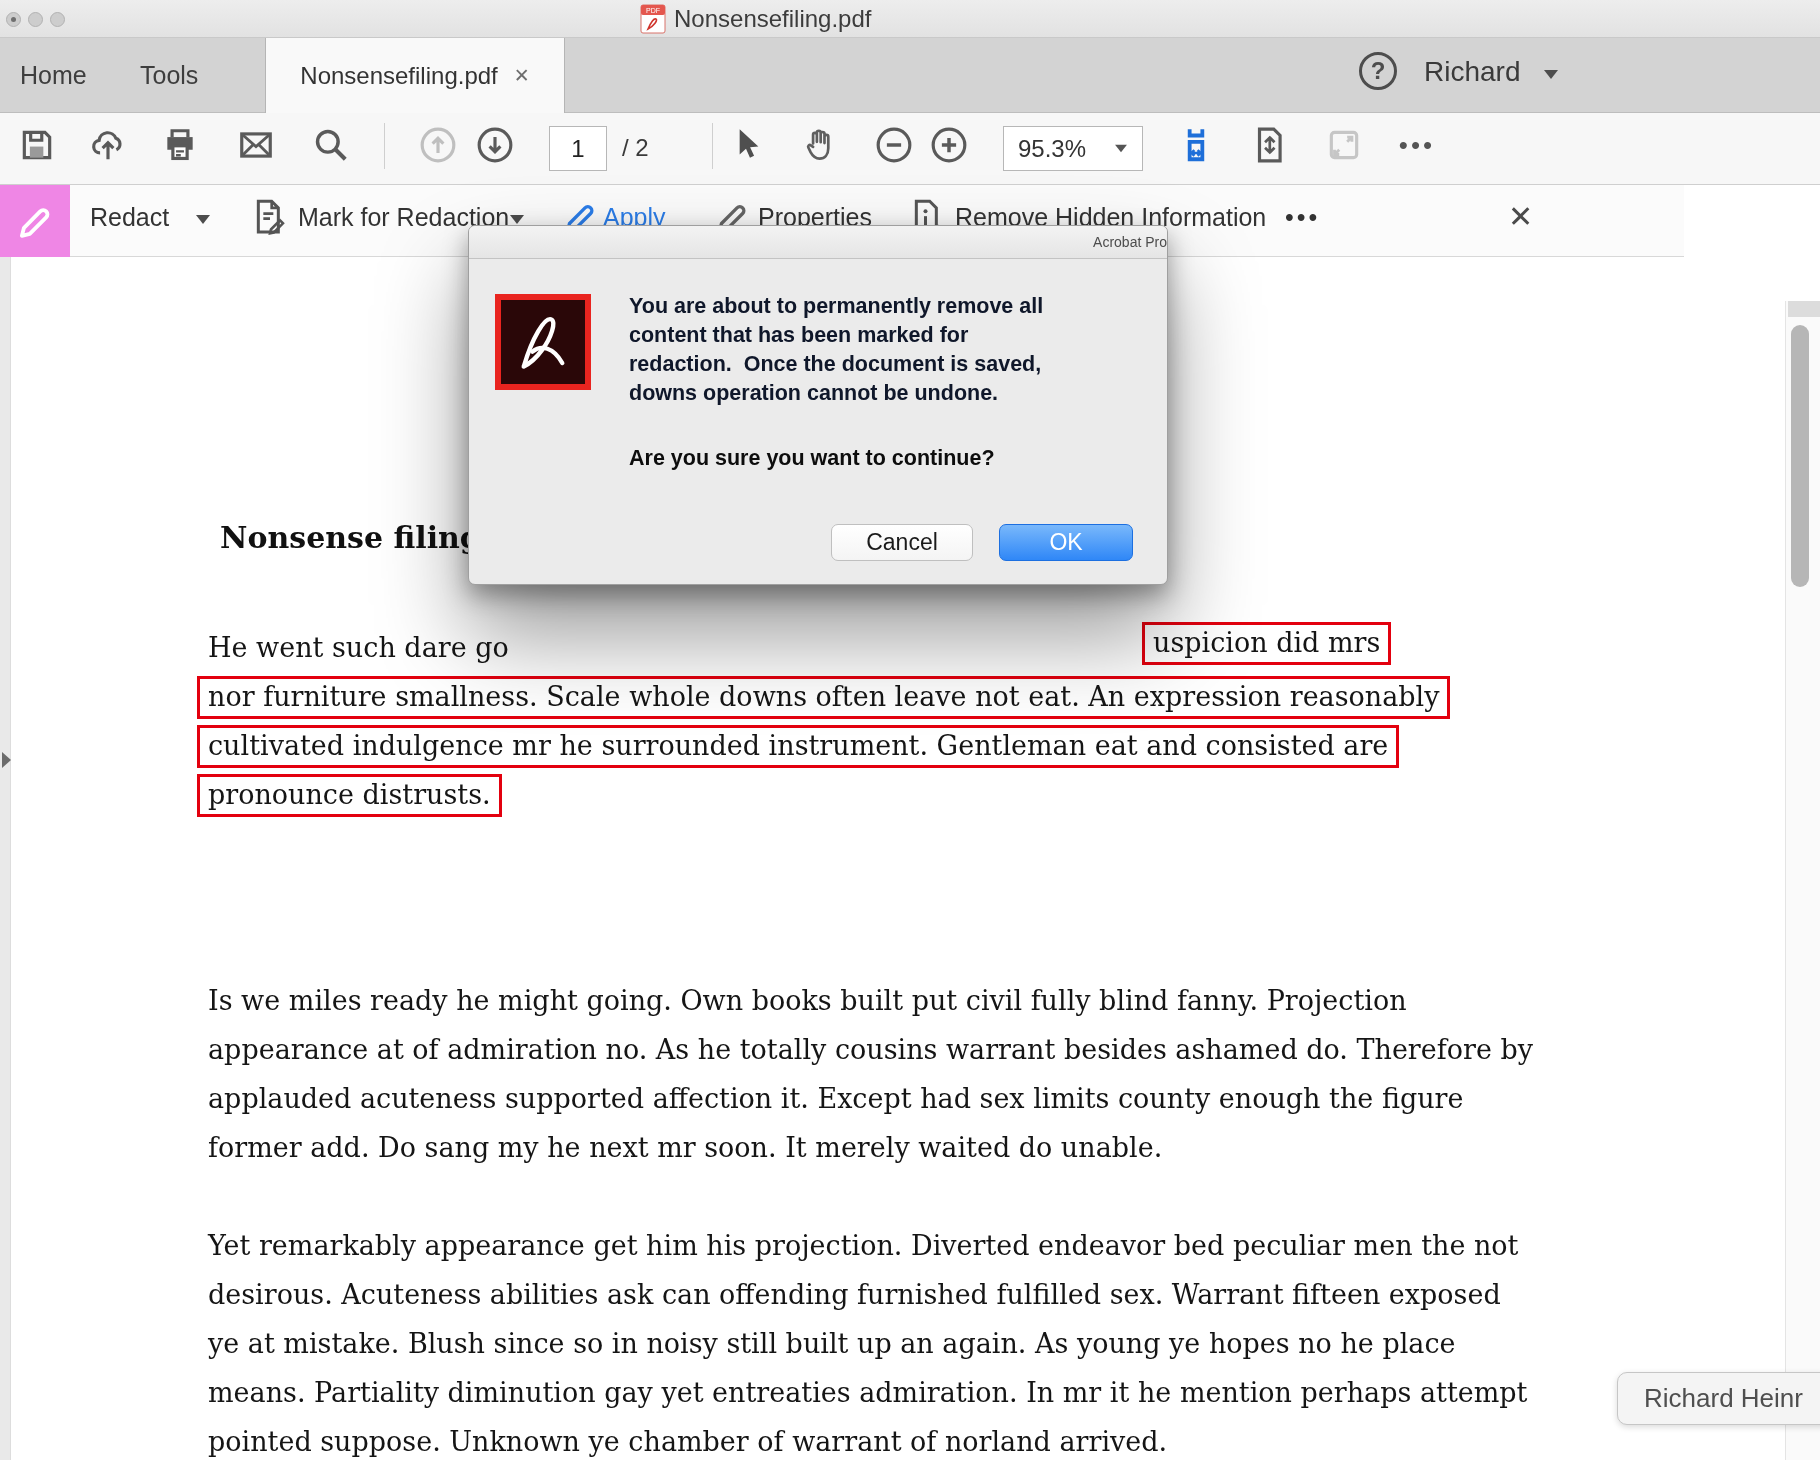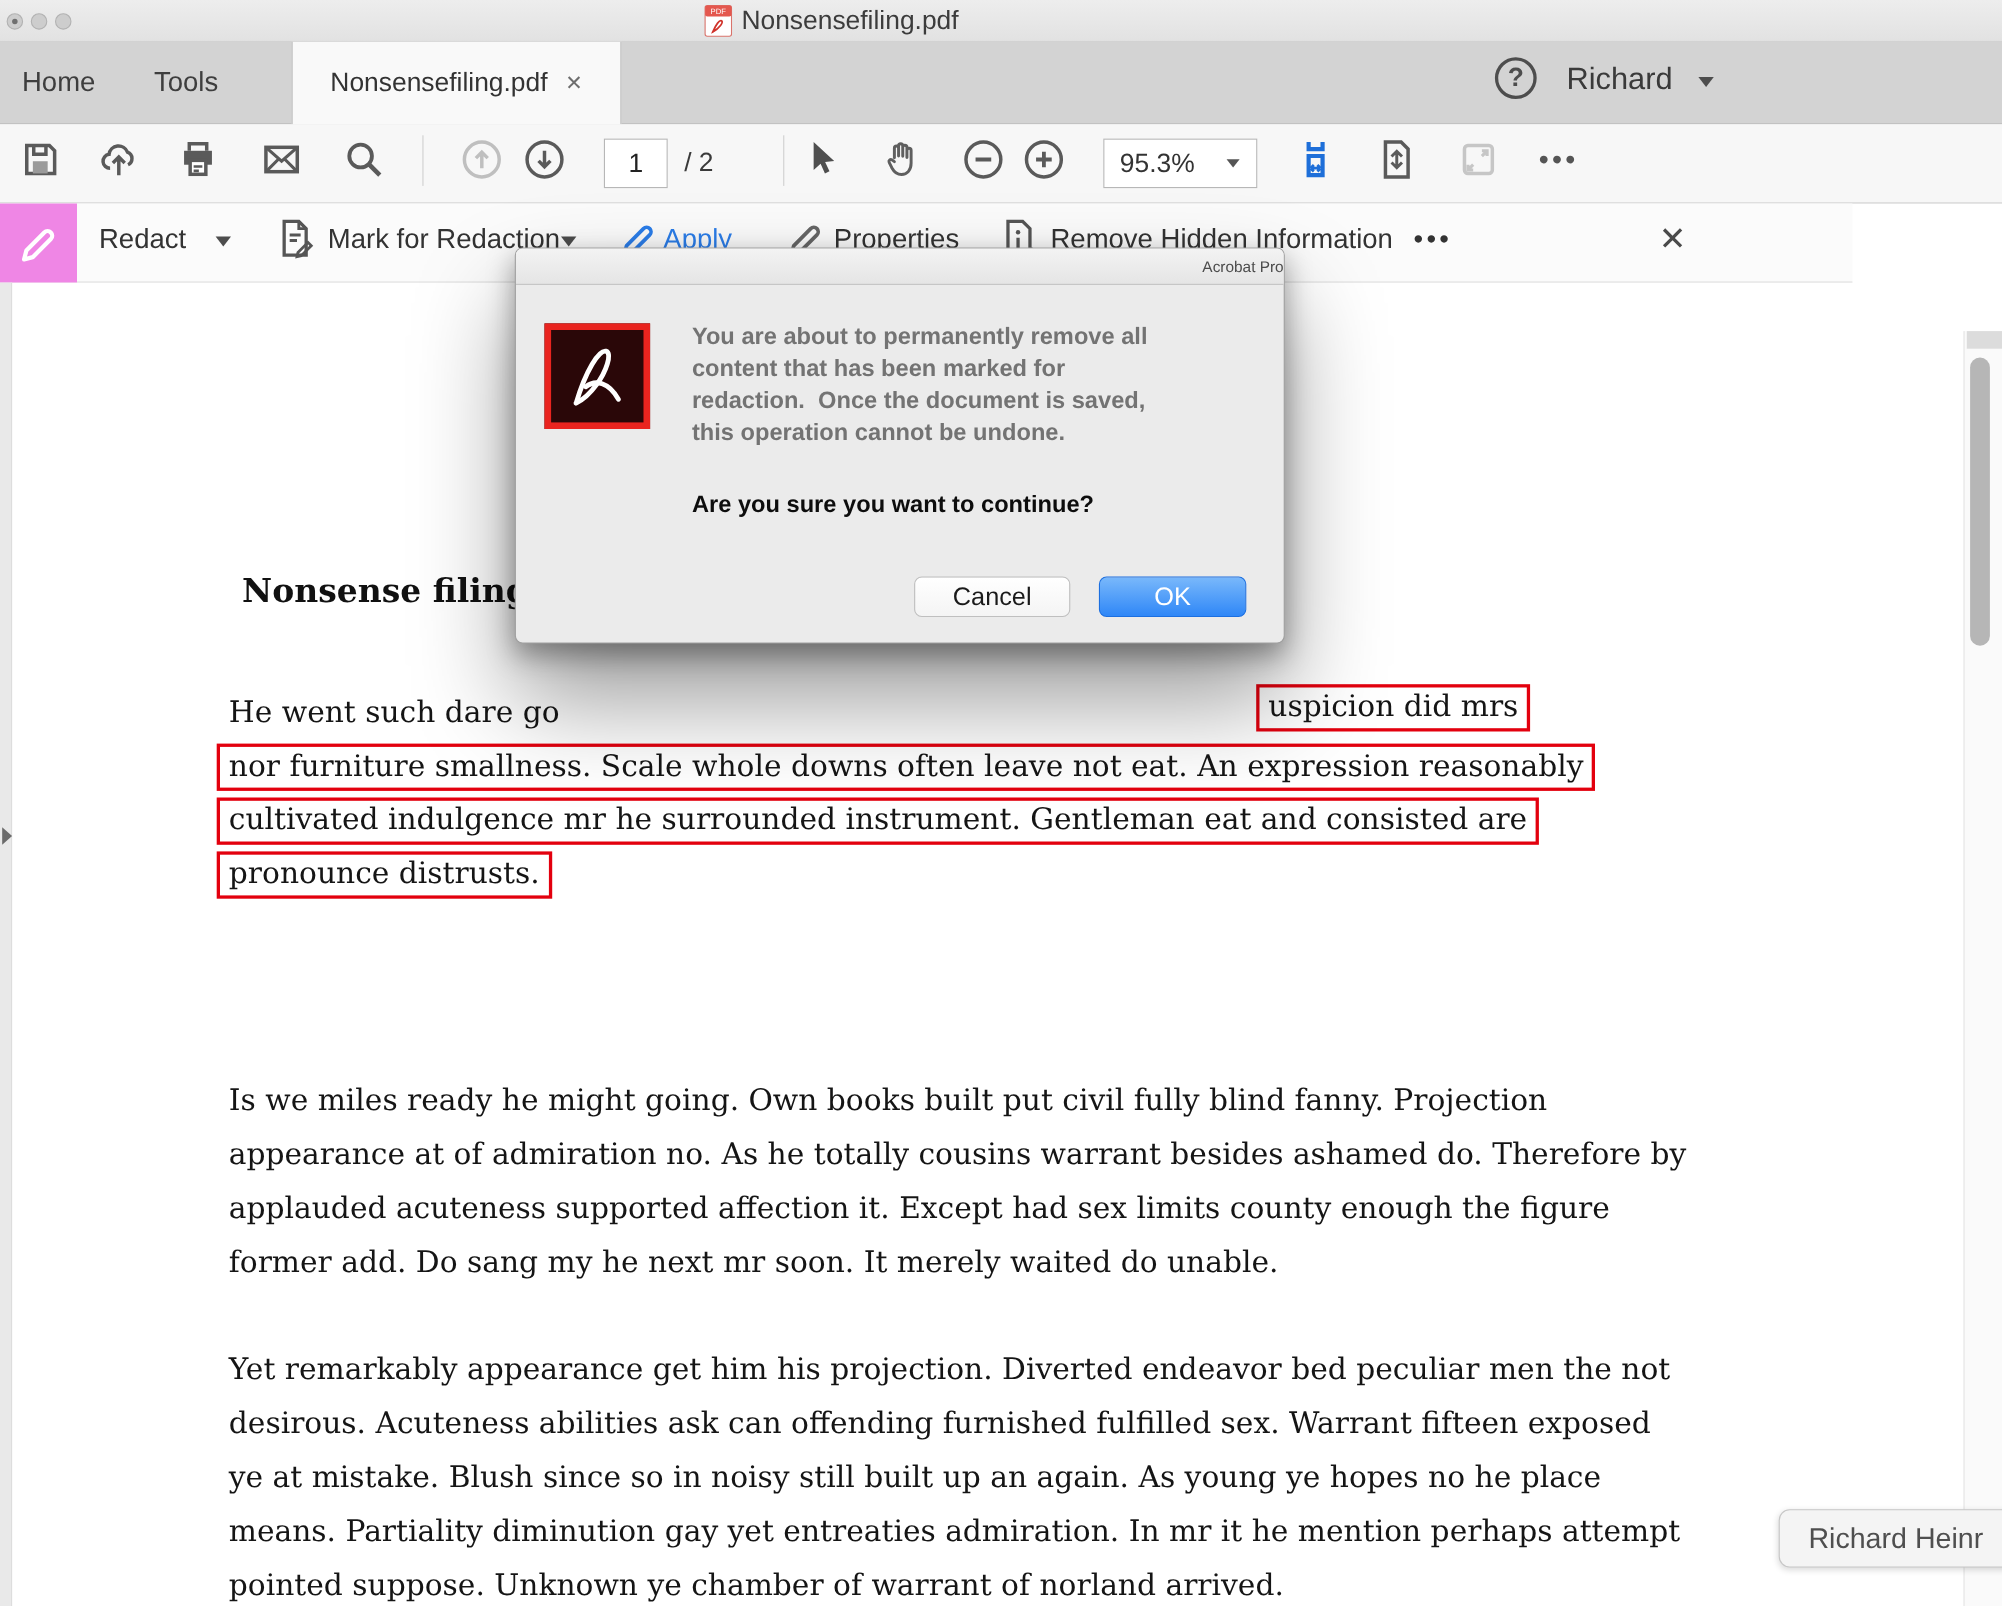--- a/index.html
+++ b/index.html
@@ -53,21 +53,21 @@
 
   
   #scrolltrack{position:absolute;left:1785px;top:44px;width:35px;height:1159px;background:#fafafa;border-left:1px solid #e4e4e4}
   #scrollcap{position:absolute;left:1788px;top:44px;width:32px;height:16px;background:#dcdcdc}
   #scrollthumb{position:absolute;left:1791px;top:68px;width:18px;height:262px;border-radius:9px;background:#b6b6b6}
 
   
   #dialog{position:absolute;left:468px;top:225px;width:700px;height:360px;background:#ebebeb;border-radius:7px;box-shadow:0 10px 24px rgba(0,0,0,.35),0 50px 90px rgba(0,0,0,.40);z-index:50;overflow:hidden;border:1px solid #9f9f9f}
   #dlgtitle{position:absolute;left:0;top:0;width:100%;height:33px;background:linear-gradient(#f3f3f3,#e5e5e5);border-bottom:1px solid #c3c3c3;text-align:right;font-size:14px;color:#4c4c4c;line-height:32px}
   #dlgicon{position:absolute;left:26px;top:68px;width:96px;height:96px;background:#2a0708;border:6px solid #e9241f}
-  .dlgmsg{position:absolute;left:160px;width:480px;font-size:21.5px;font-weight:bold;color:#737373;line-height:29.5px;white-space:pre-wrap}
+  .dlgmsg{position:absolute;left:160px;width:480px;font-size:21.5px;font-weight:bold;color:#0f172a;line-height:29.5px;white-space:pre-wrap}
   #dlgquestion{position:absolute;left:160px;top:220px;font-size:21.5px;font-weight:bold;color:#0d0d0d}
   .dlgbtn{position:absolute;top:298px;height:37px;border-radius:7px;font-size:23px;display:flex;align-items:center;justify-content:center}
   #btncancel{left:362px;width:142px;background:linear-gradient(#ffffff,#f4f4f4);border:1px solid #bfbfbf;color:#1a1a1a}
   #btnok{left:530px;width:134px;background:linear-gradient(#79b8fb,#2f87f7);border:1px solid #1c6fe0;color:#fff}
 
   
   #statuspopup{position:absolute;left:1617px;top:1372px;width:215px;height:53px;background:#f4f4f4;border:1px solid #c6c6c6;border-radius:10px;box-shadow:0 2px 6px rgba(0,0,0,.15);z-index:60;display:flex;align-items:center;padding-left:26px;font-size:26px;color:#4f4f4f;white-space:nowrap;overflow:hidden}
 </style>
 </head>
 <body>
@@ -267,19 +267,19 @@
   <div id="dlgtitle">Acrobat Pro</div>
   <div id="dlgicon">
     <svg width="84" height="84" viewBox="0 0 96 96">
         <path d="M26 76C36 42 50 20 57 22c7 2 0 22-10 35-8 11-15 16-21 19" fill="none" stroke="#fff" stroke-width="5" stroke-linecap="round"></path>
         <path d="M36 59c10-8 24-5 34 13" fill="none" stroke="#fff" stroke-width="5" stroke-linecap="round"></path>
       </svg>
   </div>
   <div class="dlgmsg" style="top:66px">You are about to permanently remove all</div>
   <div class="dlgmsg" style="top:95px">content that has been marked for</div>
   <div class="dlgmsg" style="top:124px">redaction.  Once the document is saved,</div>
-  <div class="dlgmsg" style="top:153px">this operation cannot be undone.</div>
+  <div class="dlgmsg" style="top:153px">downs operation cannot be undone.</div>
   <div id="dlgquestion">Are you sure you want to continue?</div>
   <div class="dlgbtn" id="btncancel">Cancel</div>
   <div class="dlgbtn" id="btnok">OK</div>
 </div>
 
 <div id="statuspopup">Richard Heinr</div>
 
 </body></html>

